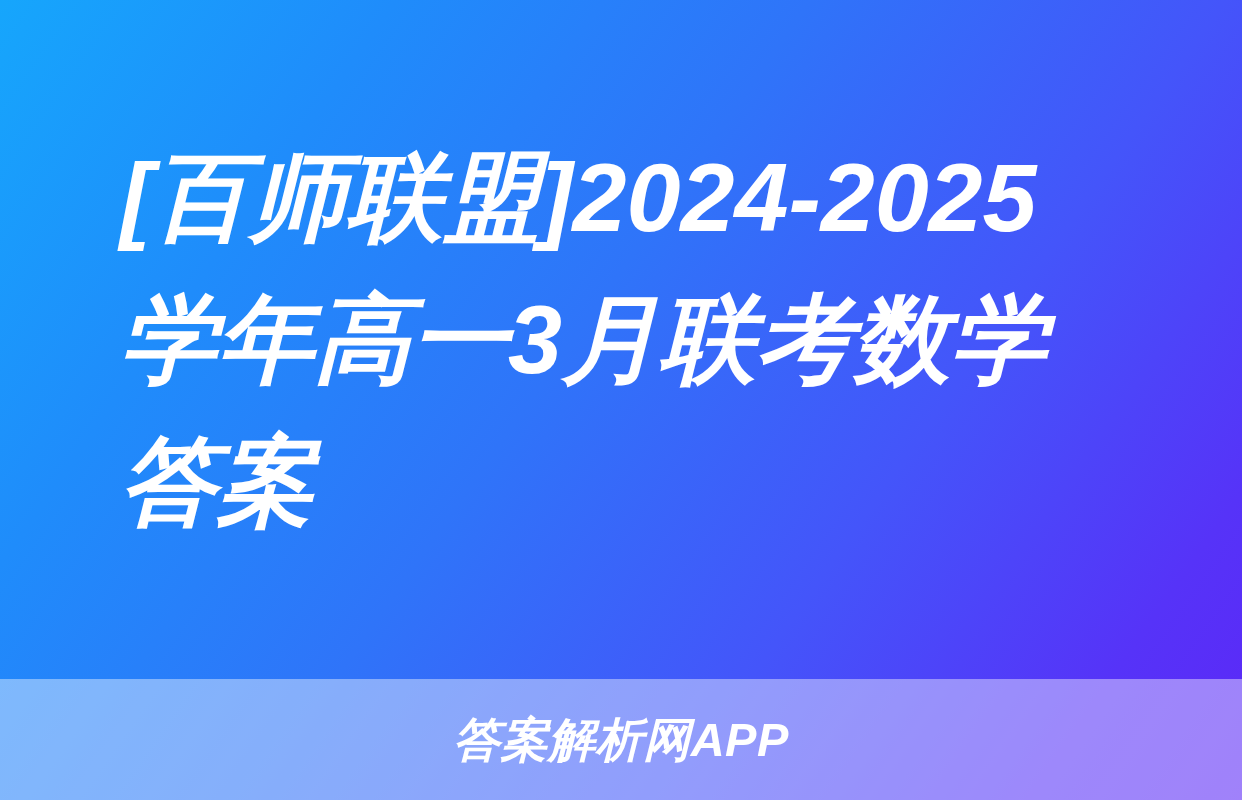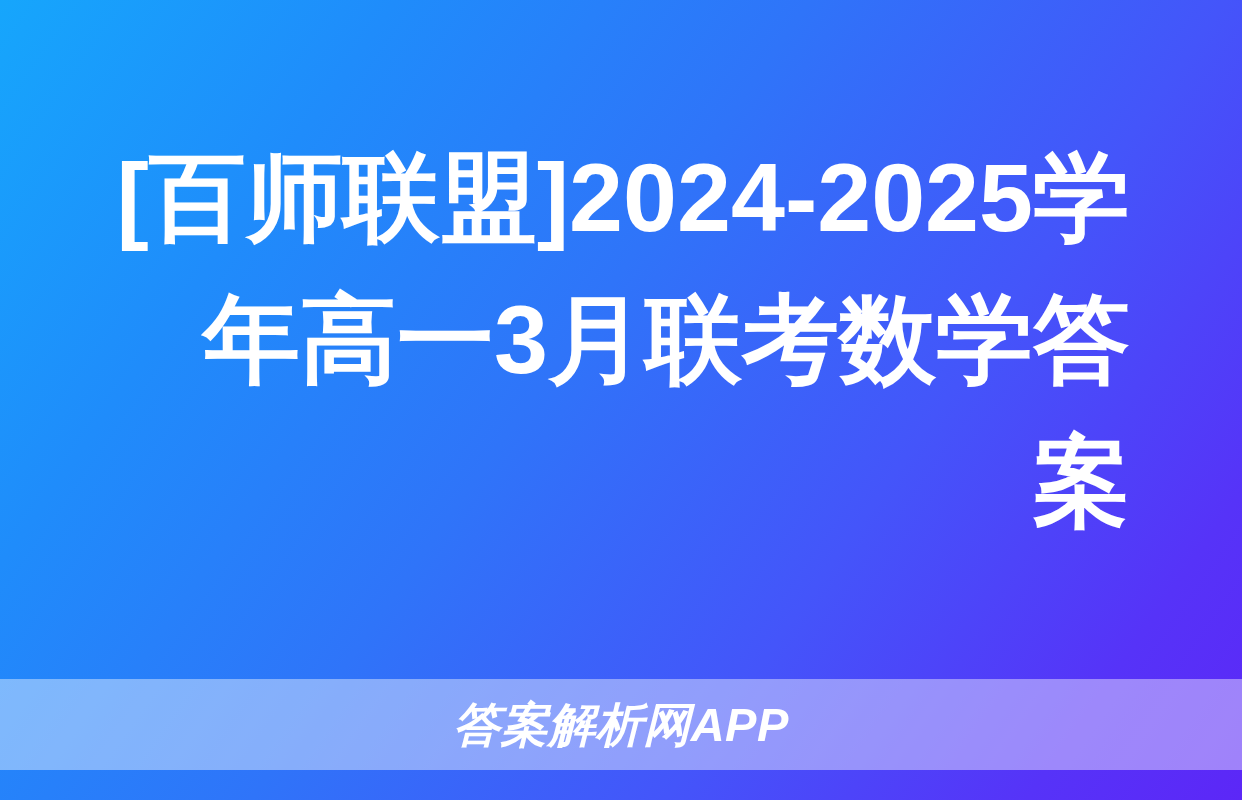--- a/index.html
+++ b/index.html
@@ -38,38 +38,39 @@
     height: 679px;
     display: flex;
     align-items: center;
     justify-content: center;
     padding: 0 104px;
     box-sizing: border-box;
   }
 
   .poster-title {
     width: 1034px;
-    margin: 8px;
-    text-align: right;
+    margin: 16px;
+    text-align: left;
     color: #ffffff;
     font-size: 97px;
     line-height: 142px;
     font-weight: 700;
+    font-style: italic;
     letter-spacing: 0px;
     word-break: break-all;
     text-rendering: optimizeLegibility;
   }
 
   
   .footer-band {
     position: absolute;
     left: 0;
     top: 679px;
     width: 1242px;
-    height: 91px;
+    height: 121px;
     background: rgba(255, 255, 255, 0.42);
     display: flex;
     align-items: center;
     justify-content: center;
   }
 
   .footer-text {
     margin: 0;
     color: #ffffff;
     font-size: 47px;

